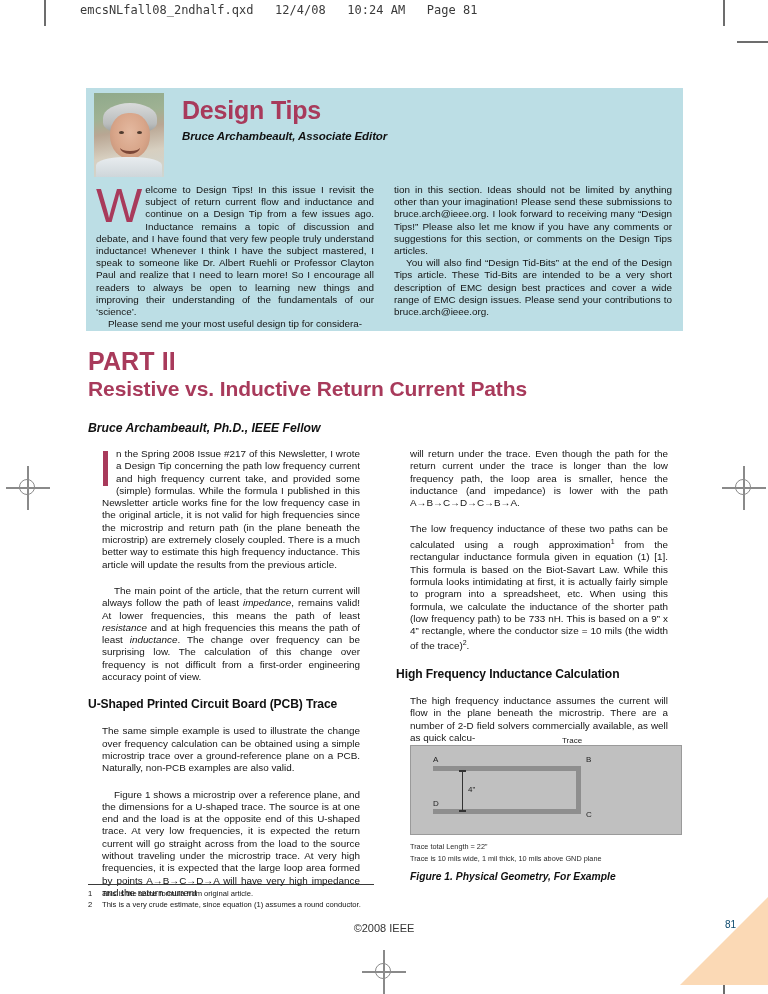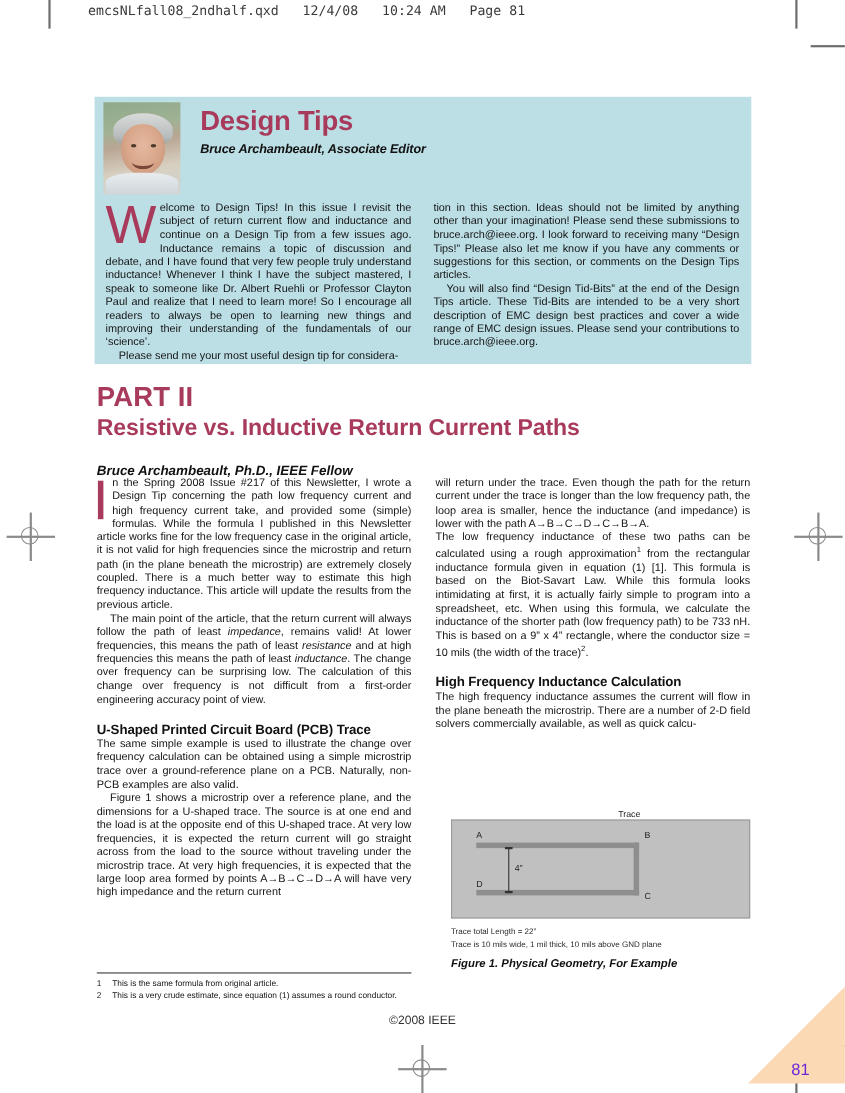--- a/index.html
+++ b/index.html
@@ -104,21 +104,21 @@
     font-size: 12.2px; font-weight: bold; font-style: italic; color: #111;
   }
 
   
   .body-cols {
     position: absolute; left: 88px; top: 434px; width: 594px;
     display: flex; gap: 22px;
   }
   .bcol { width: 286px; }
   .bcol p {
-    margin: 0; font-size: 9.9px; line-height: 12.3px;
+    margin: 14px; font-size: 9.9px; line-height: 12.3px;
     text-align: justify; color: #141414;
   }
   .bcol p.ind { text-indent: 12px; }
   .bcol h3 {
     margin: 13px 0 1px 0; font-size: 12.1px; font-weight: bold;
     color: #111; letter-spacing: -0.1px;
   }
   .dropcap-i {
     float: left; width: 5px; height: 35px; background: #a83a5b;
     margin: 3px 8px 0 1px;
@@ -162,22 +162,22 @@
     position: absolute; left: 0; top: 922px; width: 768px; text-align: center;
     font-size: 11px; color: #333;
   }
   .page-corner {
     position: absolute; right: 0; top: 897px;
     width: 0; height: 0;
     border-left: 88px solid transparent;
     border-bottom: 88px solid #fbd9b5;
   }
   .page-number {
-    position: absolute; right: 32px; top: 964px;
-    font-size: 15px; color: #6d28d9;
+    position: absolute; right: 32px; top: 919px;
+    font-size: 10px; color: #0c4a6e;
   }
 </style>
 </head>
 <body>
 
 <div class="crop-line" style="left:44px;  top:0;    width:1.5px; height:26px;"></div>
 <div class="crop-line" style="left:723px; top:0;    width:1.5px; height:26px;"></div>
 <div class="crop-line" style="left:737px; top:41px; width:31px;  height:1.5px;"></div>
 <div class="crop-line" style="left:737px; top:950px; width:31px; height:1.5px;"></div>
 <div class="crop-line" style="left:723px; top:963px; width:1.5px; height:31px;"></div>

